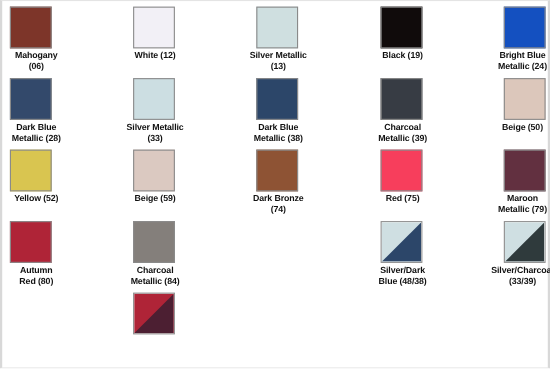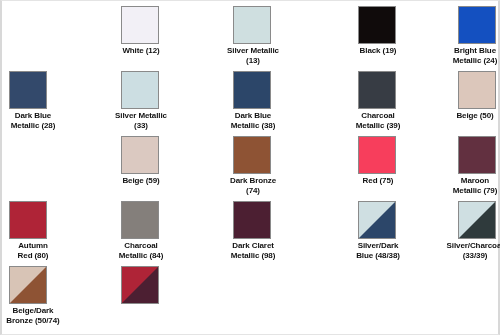--- a/index.html
+++ b/index.html
@@ -70,31 +70,36 @@
     text-align: center;
     width: 96px;
     margin-top: 2px;
     margin-left: -28px;
     letter-spacing: -0.1px;
     white-space: pre-wrap;
   }
   .col0 { left: 7px; }
   .col1 { left: 119px; }
   .col2 { left: 231px; }
-  .col3 { left: 356px; }
+  .col3 { left: 344px; }
   .col4 { left: 456px; }
   .col4 .caption { width: 88px; margin-left: -27px; }
   .col0 .caption { margin-left: -22px; width: 92px; }
 </style>
 </head>
 <body>
 
 <div id="page">
   <div id="grid">
       <div class="swatch-row">
+        <div class="swatch-cell col0">
+          <div class="chip" style="background: rgb(125, 53, 41);"></div>
+          <div class="caption">Mahogany
+(06)</div>
+        </div>
         <div class="swatch-cell col1">
           <div class="chip" style="background: rgb(242, 240, 246);"></div>
           <div class="caption">White (12)</div>
         </div>
         <div class="swatch-cell col2">
           <div class="chip" style="background: rgb(207, 223, 224);"></div>
           <div class="caption">Silver Metallic
 (13)</div>
         </div>
         <div class="swatch-cell col3">
@@ -127,20 +132,24 @@
           <div class="chip" style="background: rgb(55, 60, 68);"></div>
           <div class="caption">Charcoal
 Metallic (39)</div>
         </div>
         <div class="swatch-cell col4">
           <div class="chip" style="background: rgb(220, 199, 187);"></div>
           <div class="caption">Beige (50)</div>
         </div>
       </div>
       <div class="swatch-row">
+        <div class="swatch-cell col0">
+          <div class="chip" style="background: rgb(217, 197, 80);"></div>
+          <div class="caption">Yellow (52)</div>
+        </div>
         <div class="swatch-cell col1">
           <div class="chip" style="background: rgb(219, 201, 193);"></div>
           <div class="caption">Beige (59)</div>
         </div>
         <div class="swatch-cell col2">
           <div class="chip" style="background: rgb(142, 83, 52);"></div>
           <div class="caption">Dark Bronze
 (74)</div>
         </div>
         <div class="swatch-cell col3">
@@ -156,52 +165,39 @@
       <div class="swatch-row">
         <div class="swatch-cell col0">
           <div class="chip" style="background: rgb(175, 36, 55);"></div>
           <div class="caption">Autumn
 Red (80)</div>
         </div>
         <div class="swatch-cell col1">
           <div class="chip" style="background: rgb(132, 127, 123);"></div>
           <div class="caption">Charcoal
 Metallic (84)</div>
-        </div>
-        <div class="swatch-cell col2">
-          <div class="chip" style="background: rgb(76, 31, 50);"></div>
-          <div class="caption">Dark Claret
-Metallic (98)</div>
         </div>
         <div class="swatch-cell col3">
           <div class="chip two-tone">
             <div class="tri-a" style="background: rgb(207, 223, 226);"></div>
             <div class="tri-b" style="background: rgb(44, 70, 105); clip-path: polygon(100% 0px, 100% 100%, 0px 100%);"></div>
           </div>
           <div class="caption">Silver/Dark
 Blue (48/38)</div>
         </div>
         <div class="swatch-cell col4">
           <div class="chip two-tone">
             <div class="tri-a" style="background: rgb(207, 223, 226);"></div>
             <div class="tri-b" style="background: rgb(47, 58, 60); clip-path: polygon(100% 0px, 100% 100%, 0px 100%);"></div>
           </div>
           <div class="caption">Silver/Charcoal
 (33/39)</div>
         </div>
       </div>
       <div class="swatch-row">
-        <div class="swatch-cell col0">
-          <div class="chip two-tone">
-            <div class="tri-a" style="background: rgb(216, 196, 182);"></div>
-            <div class="tri-b" style="background: rgb(142, 83, 52); clip-path: polygon(100% 0px, 100% 100%, 0px 100%);"></div>
-          </div>
-          <div class="caption">Beige/Dark
-Bronze (50/74)</div>
-        </div>
         <div class="swatch-cell col1">
           <div class="chip two-tone">
             <div class="tri-a" style="background: rgb(175, 36, 55);"></div>
             <div class="tri-b" style="background: rgb(76, 31, 50); clip-path: polygon(100% 0px, 100% 100%, 0px 100%);"></div>
           </div>
         </div>
       </div>
     </div>
 </div>
 

